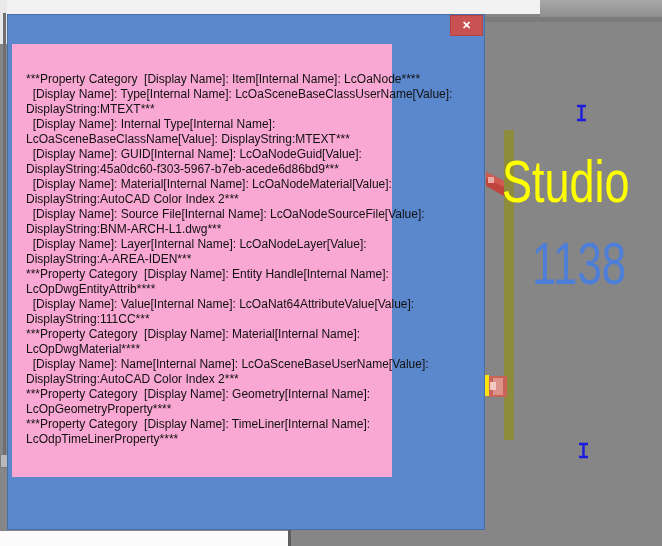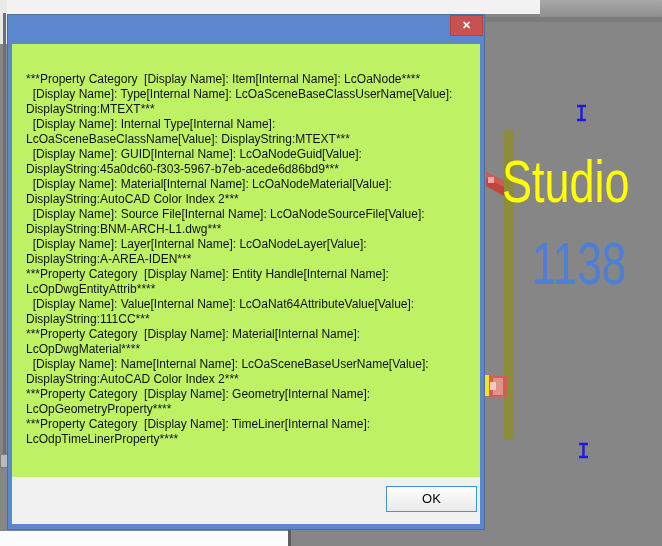--- a/index.html
+++ b/index.html
@@ -27,21 +27,21 @@
   .ibeam1{left:575px;top:104px;}
   .ibeam2{left:577px;top:442px;}
   .flag1{left:485px;top:169px;}
   .flag2{left:485px;top:373px;}
 
   
   .dialog{left:7px;top:14px;width:478px;height:516px;background:#5b87cd;border:1px solid #4a6da5;box-sizing:border-box;}
   .titlebar{left:0;top:0;width:476px;height:30px;}
   .close-btn{left:442px;top:0;width:33px;height:21px;background:#c85252;border:1px solid #b24444;box-sizing:border-box;color:#fff;
     font-size:11px;font-weight:bold;text-align:center;line-height:19px;cursor:pointer;padding:0;}
-  .content{left:4px;top:29px;width:468px;height:433px;background:#bef264;}
+  .content{left:4px;top:29px;width:380px;height:433px;background:#f9a8d4;}
   .msg{left:14px;top:28px;font-size:12px;line-height:15px;color:#111;white-space:pre;}
   .footer{left:4px;top:462px;width:468px;height:47px;background:#f0f0f0;}
   .ok-btn{left:374px;top:9px;width:91px;height:26px;background:linear-gradient(#fdfdfd,#e9e9e9);
     border:1px solid #3e94de;box-sizing:border-box;font-size:13px;color:#000;text-align:center;line-height:24px;cursor:pointer;padding:0;
     font-family:"Liberation Sans",sans-serif;}
 </style>
 </head>
 <body>
 
 <div id="screen">
@@ -117,18 +117,15 @@
 DisplayString:111CC***
 ***Property Category  [Display Name]: Material[Internal Name]:
 LcOpDwgMaterial****
   [Display Name]: Name[Internal Name]: LcOaSceneBaseUserName[Value]:
 DisplayString:AutoCAD Color Index 2***
 ***Property Category  [Display Name]: Geometry[Internal Name]:
 LcOpGeometryProperty****
 ***Property Category  [Display Name]: TimeLiner[Internal Name]:
 LcOdpTimeLinerProperty****</div>
     </div>
-    <div class="abs footer">
-      <button class="abs ok-btn">OK</button>
-    </div>
   </div>
 
 </div>
 
 </body></html>

